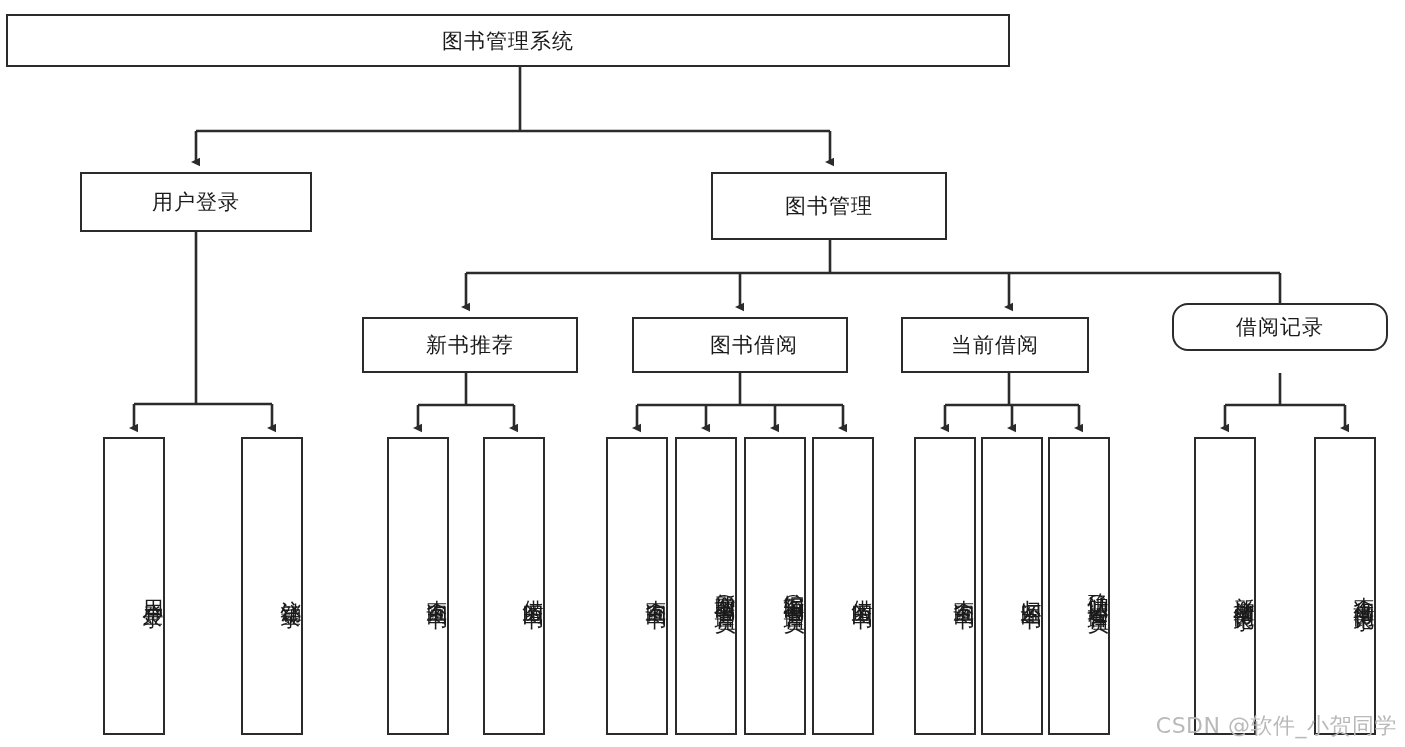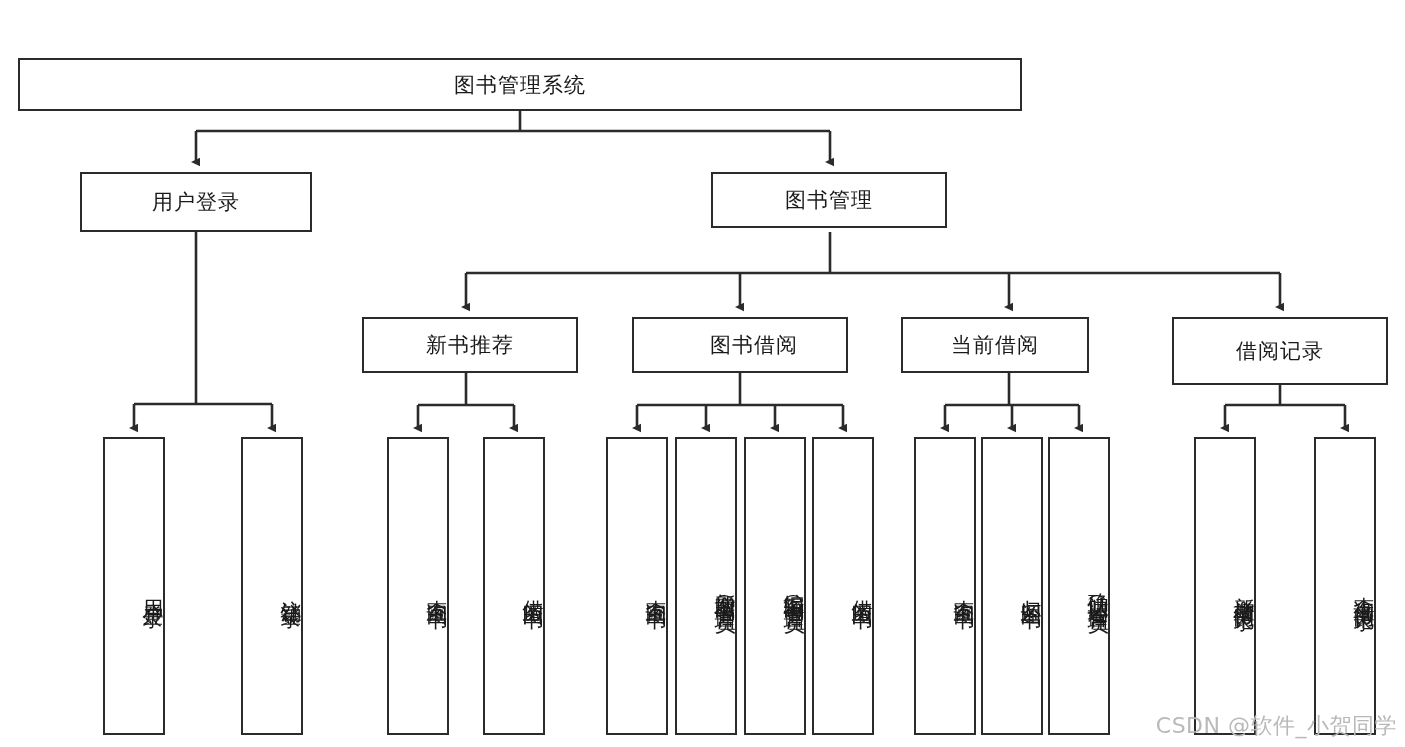--- a/index.html
+++ b/index.html
@@ -110,41 +110,41 @@
       <path d="M1012,405 L1012,428" marker-end="url(#arrow)"></path>
       <path d="M1079,405 L1079,428" marker-end="url(#arrow)"></path>
 
       <path d="M1280,373 L1280,405"></path>
       <path d="M1225,405 L1345,405"></path>
       <path d="M1225,405 L1225,428" marker-end="url(#arrow)"></path>
       <path d="M1345,405 L1345,428" marker-end="url(#arrow)"></path>
     </g>
   </svg>
 
-  <div class="node h" style="left:18px; top:14px; width:1004px; height:53px;margin-top:44px;">
+  <div class="node h" style="left:6px; top:14px; width:1004px; height:53px;">
     <span>图书管理系统</span>
   </div>
 
   <div class="node h" style="left:80px; top:172px; width:232px; height:60px;">
     <span>用户登录</span>
   </div>
-  <div class="node h" style="left:711px; top:172px; width:236px; height:56px;">
+  <div class="node h" style="left:711px; top:172px; width:236px; height:68px;">
     <span>图书管理</span>
   </div>
 
   <div class="node h" style="left:362px; top:317px; width:216px; height:56px;">
     <span>新书推荐</span>
   </div>
   <div class="node h" style="left:632px; top:317px; width:216px; height:56px;padding-left:28px;">
     <span>图书借阅</span>
   </div>
   <div class="node h" style="left:901px; top:317px; width:188px; height:56px;">
     <span>当前借阅</span>
   </div>
-  <div class="node h" style="left:1172px; top:317px; width:216px; height:68px;">
+  <div class="node h" style="left:1172px; top:303px; width:216px; height:48px;border-radius:16px;">
     <span>借阅记录</span>
   </div>
 
   <div class="node v" style="left:103px; top:437px; width:62px; height:298px;">
     <span class="vtext">用户登录</span>
   </div>
   <div class="node v" style="left:241px; top:437px; width:62px; height:298px;">
     <span class="vtext">注销登录</span>
   </div>
 

